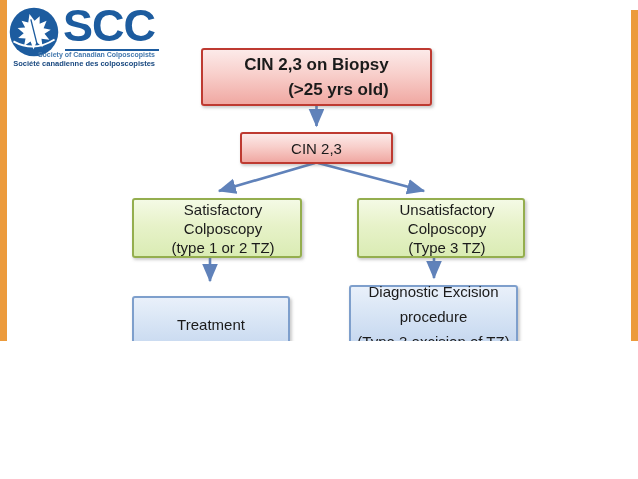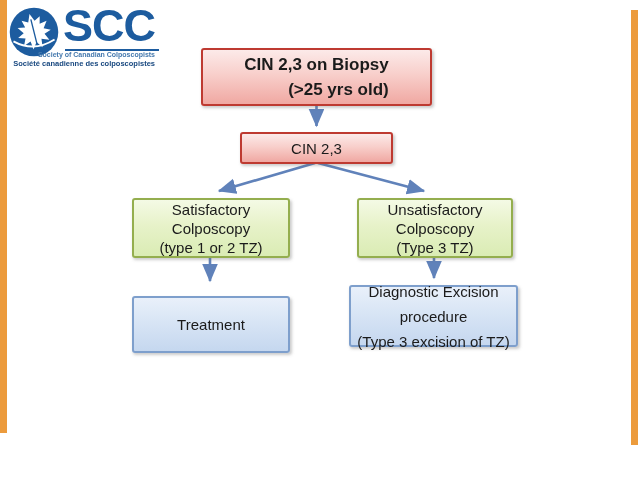--- a/index.html
+++ b/index.html
@@ -1,17 +1,17 @@
 <!DOCTYPE html>
 <html><head>
 <meta charset="utf-8">
 <style>
   html,body{margin:0;padding:0;background:#fff;}
   .slide{
-    position:relative;width:638px;height:479px;background:#ffffff;overflow:hidden;
+    position:relative;width:638px;height:341px;background:#ffffff;overflow:hidden;
     font-family:"Liberation Sans",sans-serif;
     text-decoration:underline;
   }
   
   .accent-bar{position:absolute;width:7px;background:#EC9B3C;}
   .accent-bar.left{left:0;top:0;height:433px;}
   .accent-bar.right{right:0;top:10px;height:435px;}
 
   
   .logo{position:absolute;left:5px;top:2px;width:150px;}
@@ -31,20 +31,21 @@
     text-align:center;white-space:pre-line;border-radius:3px;color:#1b1b1b;
     box-shadow:1.5px 2px 3px rgba(110,110,110,0.35);
   }
   .node.red{
     border:2px solid #BE3A31;
     background:linear-gradient(180deg,#FCEAE9 0%,#F8CFCB 45%,#F0A8A2 100%);
   }
   .node.green{
     border:2px solid #94AE4E;
     background:linear-gradient(180deg,#F4FAE5 0%,#E7F2C9 45%,#DAECB4 100%);
+    padding-left:12px;
   }
   .node.blue{
     border:2px solid #7E9FCC;
     background:linear-gradient(180deg,#E9F0FA 0%,#D8E5F5 45%,#C5D7EF 100%);
   }
   .node-root{left:201px;top:48px;width:227px;height:54px;font-size:17px;font-weight:bold;line-height:25px;text-align:right;}
   .node-cin{left:240px;top:132px;width:149px;height:28px;font-size:15px;}
   .node-satisfactory{left:132px;top:198px;width:154px;height:56px;font-size:15px;line-height:19px;}
   .node-unsatisfactory{left:357px;top:198px;width:152px;height:56px;font-size:15px;line-height:19px;}
   .node-treatment{left:132px;top:296px;width:154px;height:53px;font-size:15px;}

